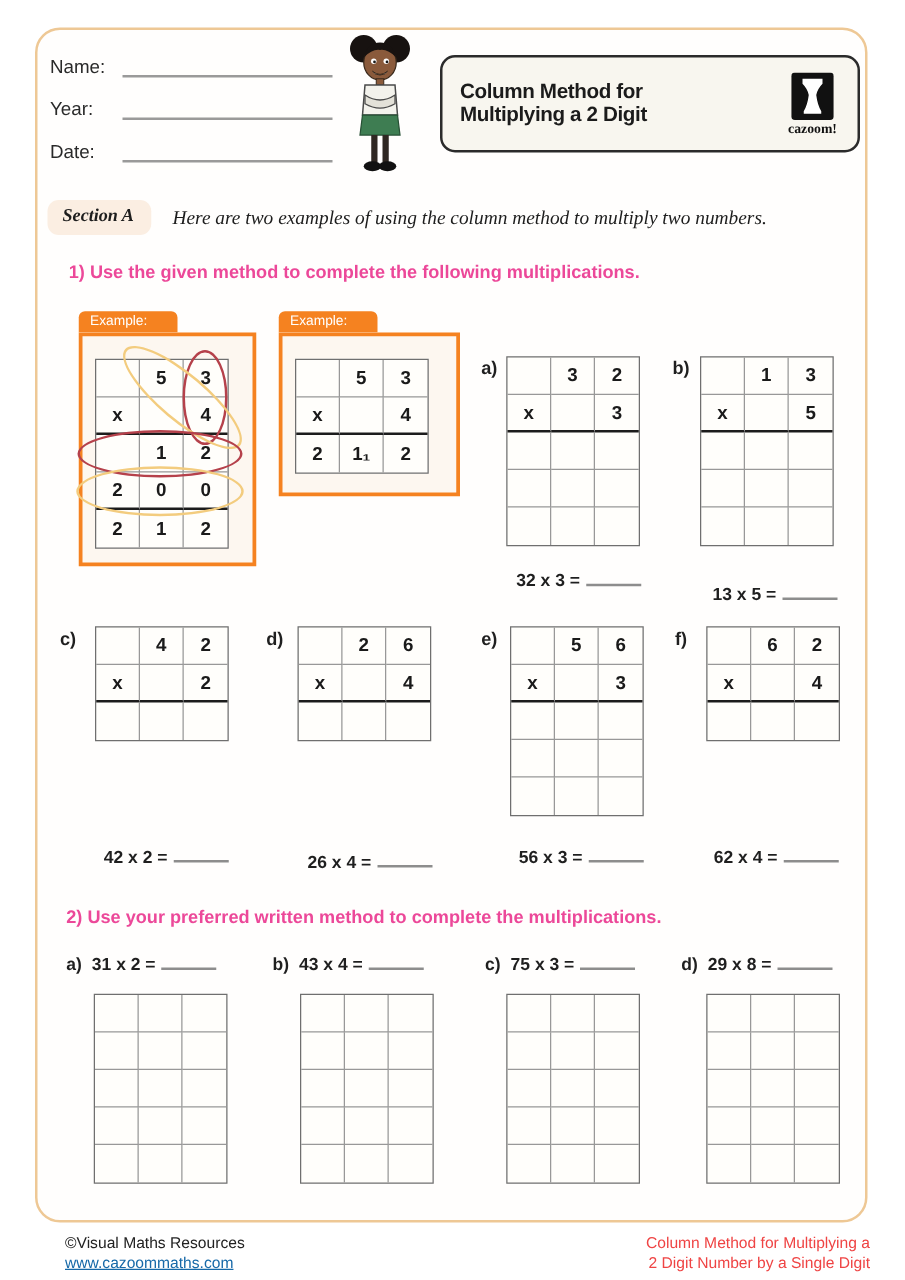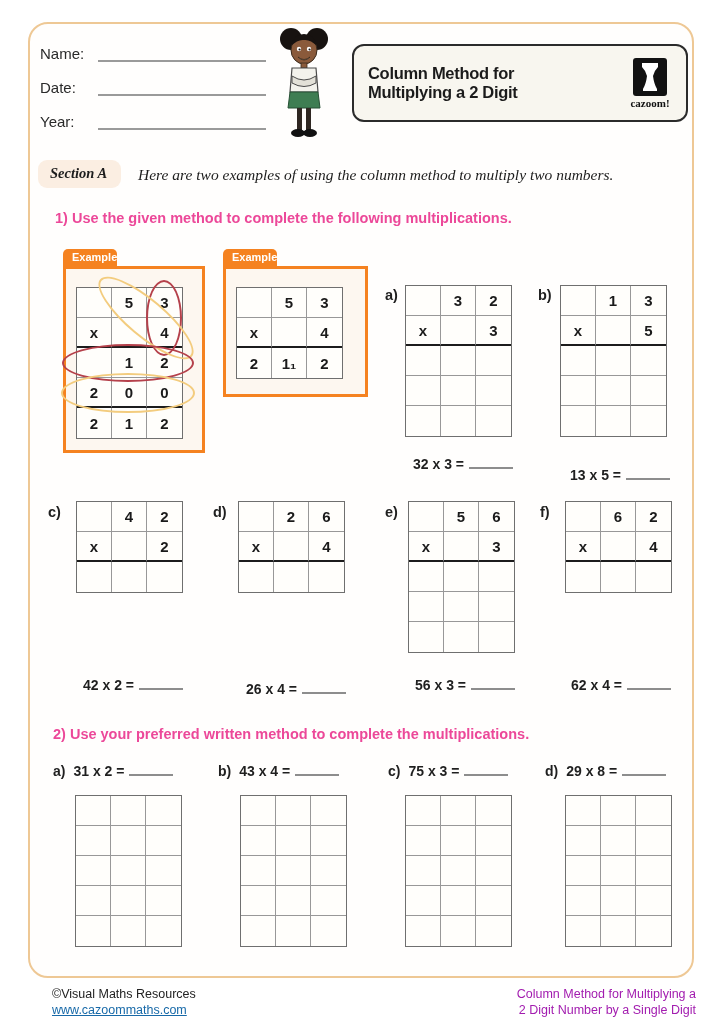--- a/index.html
+++ b/index.html
@@ -43,22 +43,22 @@
     position:absolute; left:138px; top:166px; font-family:"Liberation Serif", serif;
     font-style:italic; font-size:15.5px; color:#1d1d1d;
   }
   .q-heading { position:absolute; font-weight:bold; font-size:14.5px; color:#ec4899; }
   .q1-heading { left:55px; top:210px; }
   .q2-heading { left:53px; top:726px; }
 
   
   .example { position:absolute; }
   .example-tab {
-    position:relative; width:54px; height:17px; background:#f58220;
-    border-radius:5px 5px 0 0; color:#fff; font-weight:bold; font-size:11px;
+    position:relative; width:79px; height:17px; background:#f58220;
+    border-radius:5px 5px 0 0; color:#fff; font-weight:normal; font-size:11px;
     padding:2px 0 0 9px;
   }
   .example-body { position:relative; border:3px solid #f58220; background:#fdf7f0; }
   .ex1 { left:63px; top:249px; }
   .ex1 .example-body { width:142px; height:187px; }
   .ex2 { left:223px; top:249px; }
   .ex2 .example-body { width:145px; height:131px; }
 
   
   .mgrid {
@@ -104,38 +104,38 @@
   
   .q2-problem { position:absolute; top:763px; font-weight:bold; font-size:14px; white-space:nowrap; }
   .q2-problem .plabel { margin-right:8px; }
   .q2p-a { left:53px; }  .q2p-b { left:218px; }  .q2p-c { left:388px; }  .q2p-d { left:545px; }
   .work-grid { position:absolute; top:795px; }
   .wg-a { left:75px; }  .wg-b { left:240px; }  .wg-c { left:405px; }  .wg-d { left:565px; }
 
   
   .footer-left { position:absolute; left:28px; top:986px; font-size:12.5px; line-height:1.3; color:#222;margin-left:24px; }
   .footer-link { color:#1769a8; text-decoration:underline; }
-  .footer-right { position:absolute; right:28px; top:986px; font-size:12.5px; line-height:1.3; color:#a21caf; text-align:right; }
+  .footer-right { position:absolute; right:28px; top:986px; font-size:12.5px; line-height:1.3; color:#ef4444; text-align:right; }
 </style>
 </head>
 <body>
 
 <div class="sheet-border"></div>
 
 <div class="fields">
   <div class="field-row">
     <span class="field-label">Name:</span>
     <span class="field-line"></span>
   </div>
   <div class="field-row">
+    <span class="field-label">Year:</span>
+    <span class="field-line"></span>
+  </div>
+  <div class="field-row">
     <span class="field-label">Date:</span>
-    <span class="field-line"></span>
-  </div>
-  <div class="field-row">
-    <span class="field-label">Year:</span>
     <span class="field-line"></span>
   </div>
 </div>
 
 <div class="character">
   <svg width="64" height="112" viewBox="0 0 64 112">
     <circle cx="19" cy="13" r="11" fill="#171210"></circle>
     <circle cx="45" cy="13" r="11" fill="#171210"></circle>
     <ellipse cx="32" cy="24" rx="13" ry="14" fill="#8a5a3b" stroke="#3a2a1c" stroke-width="1"></ellipse>
     <path d="M19,20 Q22,8 32,8 Q42,8 45,20 Q38,13 32,14 Q26,13 19,20 Z" fill="#171210"></path>

